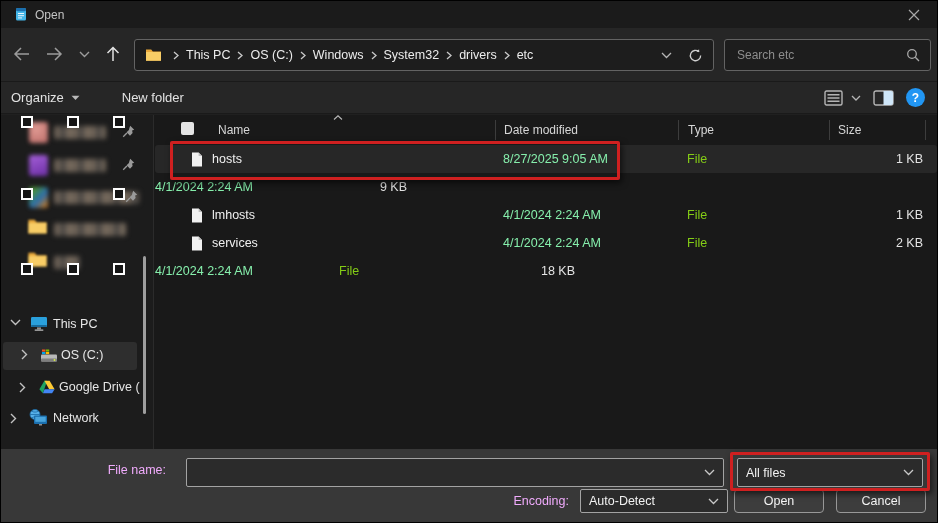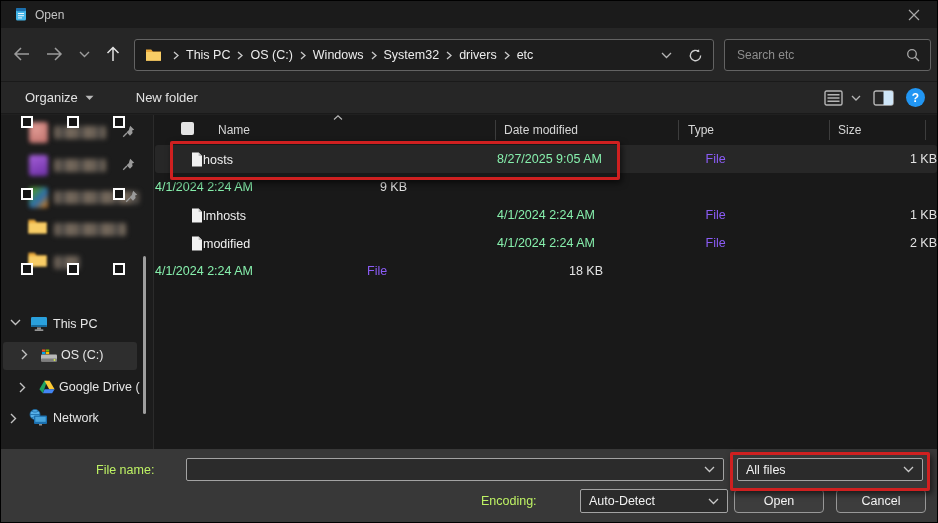--- a/index.html
+++ b/index.html
@@ -21,21 +21,21 @@
   .crumb{font-size:12.5px;color:#ececec;white-space:nowrap;}
   .crumb-sep{display:flex;align-items:center;margin:0 7px;}
   .addr-right{margin-left:auto;display:flex;align-items:center;gap:16px;}
   .searchbox{position:absolute;left:723px;top:11px;width:207px;height:32px;background:#1d1d1d;
     border:1px solid #636363;border-radius:3px;box-sizing:border-box;display:flex;align-items:center;padding:0 10px;}
   .searchbox input{flex:1;background:transparent;border:none;outline:none;color:#d8d8d8;font-size:12px;font-family:"Liberation Sans",sans-serif;}
   .searchbox input::placeholder{color:#8d8d8d;}
   
   .toolbar{position:absolute;top:81px;left:0;right:0;height:32px;background:#262626;border-bottom:1px solid #1a1a1a;box-sizing:border-box;display:flex;align-items:center;}
   .tool-item{font-size:13px;color:#e2e2e2;display:flex;align-items:center;gap:7px;}
-  .organize{margin-left:24px;}
+  .organize{margin-left:10px;}
   .newfolder{margin-left:42px;}
   .tool-right{margin-left:auto;display:flex;align-items:center;margin-right:12px;gap:12px;}
   .help-circle{width:19px;height:19px;border-radius:50%;background:#2196f3;color:#fff;font-size:12px;font-weight:bold;
     display:flex;align-items:center;justify-content:center;}
   
   .content{position:absolute;top:114px;left:0;right:0;height:334px;background:#191919;}
   .sidebar{position:absolute;left:0;top:0;width:153px;height:334px;background:#1c1c1c;border-right:1px solid #2b2b2b;box-sizing:border-box;overflow:hidden;}
   .qa-item{position:absolute;left:0;width:153px;height:28px;}
   .qa-icon{position:absolute;left:28px;top:3px;width:19px;height:21px;border-radius:3px;filter:blur(2px);}
   .qa-label{position:absolute;left:53px;top:7px;height:13px;border-radius:2px;filter:blur(2.5px);
@@ -52,32 +52,32 @@
   
   .filelist{position:absolute;left:154px;top:0;right:0;height:334px;}
   .list-header{position:absolute;left:0;top:0;right:0;height:30px;font-size:12px;color:#d6d6d6;}
   .hdr-checkbox{position:absolute;left:26px;top:7px;width:13px;height:13px;background:#e4e4e4;border-radius:2px;}
   .hdr-label{position:absolute;top:8px;}
   .hdr-sep{position:absolute;top:5px;width:1px;height:20px;background:#3d3d3d;}
   .sort-ind{position:absolute;left:178px;top:0px;}
   .rows{position:absolute;left:0;top:30px;right:0;}
   .frow{display:flex;align-items:center;height:28px;font-size:12.5px;color:#f0f0f0;}
   .frow.hl{background:#272727;border-radius:3px;}
-  .c-name{width:348px;box-sizing:border-box;padding-left:36px;display:flex;align-items:flex-end;}
+  .c-name{width:348px;box-sizing:border-box;padding-left:36px;display:flex;align-items:center;gap:9px;}
   .c-date{width:184px;color:#86efac;}
-  .c-type{width:168px;color:#8b5cf6;margin-left:28px;}
+  .c-type{width:168px;color:#84cc16;}
   .c-size{width:68px;text-align:right;color:#e3e3e3;}
   
   .anno{position:absolute;border:3px solid #cf2020;border-radius:2px;box-shadow:2px 3px 6px rgba(0,0,0,.6);pointer-events:none;}
   .anno-hosts{left:169px;top:140px;width:444px;height:33px;}
   .anno-filetype{left:729px;top:451px;width:194px;height:33px;}
   
   .footer{position:absolute;top:448px;left:0;right:0;height:75px;background:#383838;}
-  .f-label{position:absolute;font-size:12.5px;color:#bef264;text-align:left;}
-  .combo{position:absolute;height:23px;background:#2b2b2b;border:1px solid #a3a3a3;border-radius:2px;box-sizing:border-box;
+  .f-label{position:absolute;font-size:12.5px;color:#f0abfc;text-align:right;}
+  .combo{position:absolute;height:29px;background:#2b2b2b;border:1px solid #a3a3a3;border-radius:2px;box-sizing:border-box;
     display:flex;align-items:center;padding:0 8px;font-size:12.5px;color:#f2f2f2;}
   .combo .chev{margin-left:auto;}
   .combo input{flex:1;background:transparent;border:none;outline:none;color:#f2f2f2;font-size:12.5px;font-family:"Liberation Sans",sans-serif;}
   .btn{position:absolute;width:90px;height:24px;background:#3d3d3d;border:1px solid #989898;border-radius:4px;box-sizing:border-box;
     display:flex;align-items:center;justify-content:center;font-size:12.5px;color:#f5f5f5;}
   svg{display:block;}
 </style>
 </head>
 <body>
 
@@ -406,21 +406,21 @@
           <span class="c-date">4/1/2024 2:24 AM</span>
           <span class="c-type">File</span>
           <span class="c-size">1 KB</span>
         </div>
         <div class="frow">
           <span class="c-name">
             <svg width="12" height="15" viewBox="0 0 12 15">
                 <path d="M1 .5 H7.6 L11 3.9 V14.5 H1 Z" fill="#f1f1f1"></path>
                 <path d="M7.6 .5 L11 3.9 H7.6 Z" fill="#bdbdbd"></path>
               </svg>
-            <span>modified</span>
+            <span>services</span>
           </span>
           <span class="c-date">4/1/2024 2:24 AM</span>
           <span class="c-type">File</span>
           <span class="c-size">2 KB</span>
         </div>
         <div class="frow">
           <span class="c-date">4/1/2024 2:24 AM</span>
           <span class="c-type">File</span>
           <span class="c-size">18 KB</span>
         </div>

